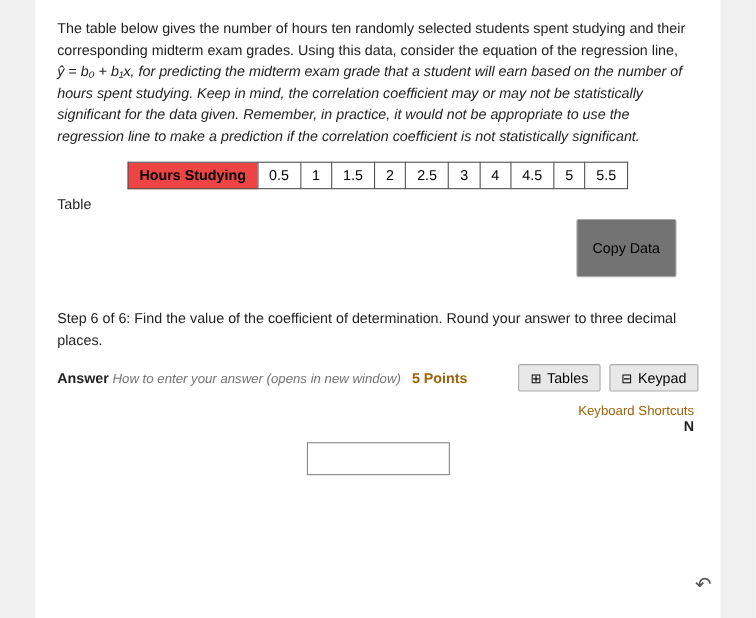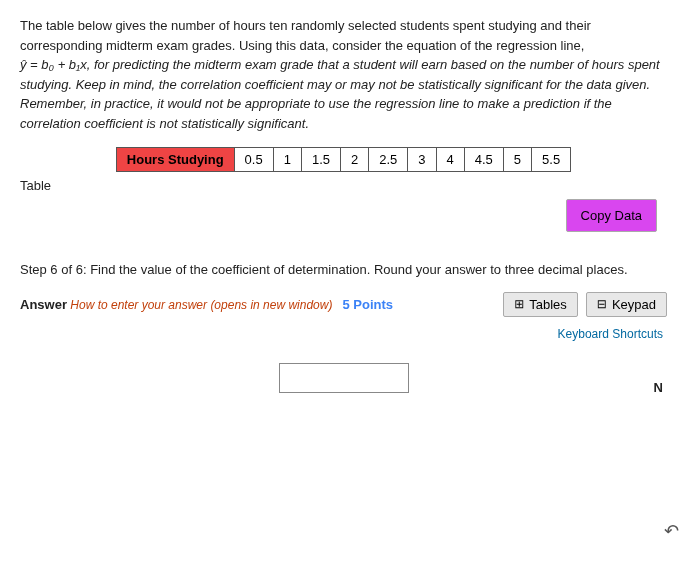--- a/index.html
+++ b/index.html
@@ -6,21 +6,21 @@
     body {
       font-family: Arial, sans-serif;
       font-size: 13px;
       background: #f0f0f0;
       width: 687px;
       min-height: 562px;
       display: flex;
       justify-content: center;
     }
     .page-container {
-      width: 687px;
+      width: 623px;
       min-height: 562px;
       background: #f0f0f0;
       position: relative;
       padding: 0;
     }
     .content-area {
       background: #ffffff;
       margin: 0 auto;
       padding: 16px 20px 20px 20px;
       width: 100%;
@@ -54,24 +54,25 @@
     .table-label {
       text-align: left;
       font-size: 13px;
       color: #222;
       margin-right: 10px;
       margin-bottom: 6px;
     }
     .copy-data-btn {
       display: block;
       margin-left: auto;
+      margin-right: 10px;
       margin-bottom: 14px;
-      background: #d946ef;
+      background: #737373;
       border: 1px solid #aaa;
-      padding: 8px 14px;
+      padding: 18px 14px;
       font-size: 13px;
       cursor: pointer;
       border-radius: 2px;
     }
     .step-text {
       font-size: 13px;
       color: #222;
       margin-bottom: 12px;
       font-weight: normal;
       line-height: 1.5;
@@ -86,44 +87,44 @@
       margin-bottom: 10px;
       flex-wrap: wrap;
     }
     .answer-label {
       font-size: 13px;
       color: #222;
     }
     .answer-label .how-to {
       font-style: italic;
       font-size: 12px;
-      color: #c2410c;
+      color: #737373;
     }
     .points-label {
       font-size: 13px;
       font-weight: bold;
-      color: #3b82f6;
+      color: #a16207;
     }
     .tables-btn, .keypad-btn {
       display: flex;
       align-items: center;
       gap: 5px;
       background: #e8e8e8;
       border: 1px solid #aaa;
       padding: 4px 10px;
       font-size: 13px;
       cursor: pointer;
       border-radius: 2px;
     }
     .btn-icon {
       font-size: 12px;
     }
     .keyboard-shortcuts {
       font-size: 12px;
-      color: #0369a1;
+      color: #a16207;
       text-align: right;
       margin-right: 4px;
       margin-bottom: 22px;
     }
     .answer-input-row {
       display: flex;
       justify-content: center;
       margin-top: 8px;
     }
     .answer-input {

